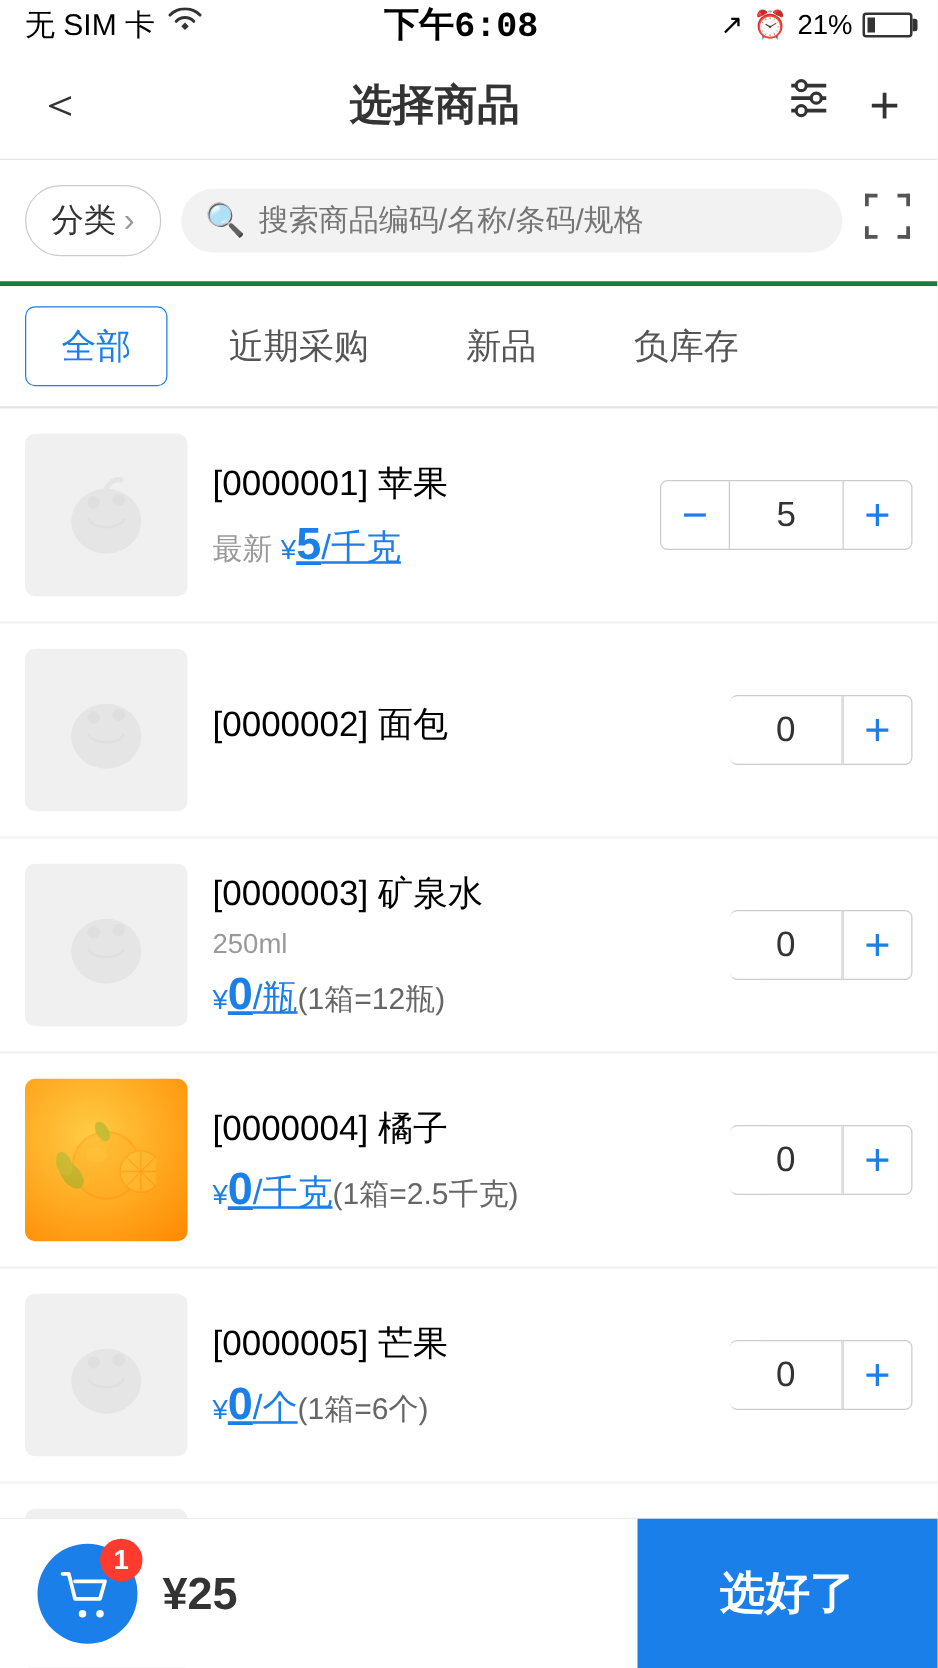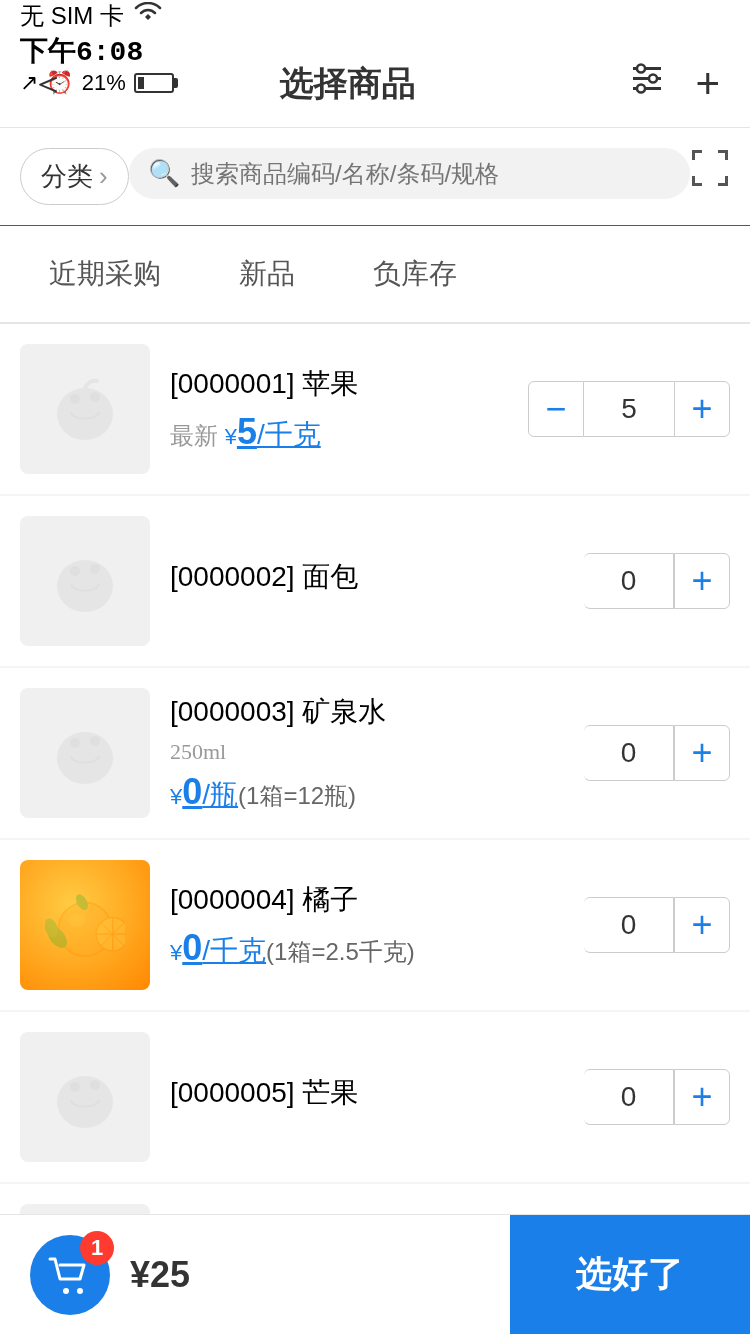--- a/index.html
+++ b/index.html
@@ -11,26 +11,25 @@
       min-height: 1334px;
       overflow-x: hidden;
       font-size: 28px;
     }
 
     
     .status-bar {
       background: #fff;
       height: 40px;
       display: flex;
-      align-items: flex-start;
+      align-items: center;
       justify-content: space-between;
-      padding: 0 20px;
+      padding: 12px 20px;
       font-size: 24px;
       font-weight: 500;
-      flex-direction: column;
     }
     .status-left { display: flex; align-items: center; gap: 10px; }
     .status-center { font-size: 28px; font-weight: 600; font-family: Liberation Mono, monospace; }
     .status-right { display: flex; align-items: center; gap: 8px; font-size: 22px; }
     .battery {
       display: inline-flex; align-items: center;
       border: 2px solid #333; border-radius: 3px;
       width: 40px; height: 20px; padding: 2px; position: relative;
     }
     .battery::after {
@@ -57,22 +56,23 @@
     }
     .nav-right { display: flex; align-items: center; gap: 30px; }
     .nav-icon { font-size: 36px; color: #333; cursor: pointer; }
     .back-icon { font-size: 36px; color: #333; cursor: pointer; }
 
     
     .filter-bar {
       background: #fff;
       padding: 20px 20px;
       display: flex;
-      align-items: flex-start;
-      border-bottom: 1px solid #15803d;
+      align-items: center;
+      gap: 16px;
+      border-bottom: 4px solid #15803d;
     }
     .category-btn {
       display: flex; align-items: center;
       border: 1px solid #ccc; border-radius: 30px;
       padding: 10px 20px;
       font-size: 26px;
       color: #333;
       background: #fff;
       white-space: nowrap;
       cursor: pointer;
@@ -132,21 +132,21 @@
       background: #f0f0f0;
       border-radius: 8px;
       display: flex;
       align-items: center;
       justify-content: center;
       overflow: hidden;
     }
     .product-thumb svg { width: 80px; height: 80px; opacity: 0.3; }
     .product-info { flex: 1; }
     .product-name { font-size: 28px; color: #000000; font-weight: 500; margin-bottom: 8px; }
-    .product-spec { font-size: 22px; color: #999; margin-bottom: 6px; font-family: Liberation Serif, serif; }
+    .product-spec { font-size: 22px; color: #999; margin-bottom: 6px; }
     .product-price { font-size: 24px; color: #666; }
     .price-label { color: #999; font-size: 24px; }
     .price-num { color: #1a7fe8; font-size: 36px; font-weight: 700; text-decoration: underline; }
     .price-unit { color: #1a7fe8; font-size: 28px; text-decoration: underline; }
     .price-extra { color: #666; font-size: 24px; }
 
     
     .qty-control {
       display: flex; align-items: center; gap: 0;
       flex-shrink: 0;
@@ -305,20 +305,23 @@
       <rect x="35" y="2" width="3" height="10" fill="#555"></rect>
       <rect x="2" y="35" width="10" height="3" fill="#555"></rect>
       <rect x="2" y="28" width="3" height="10" fill="#555"></rect>
       <rect x="28" y="35" width="10" height="3" fill="#555"></rect>
       <rect x="35" y="28" width="3" height="10" fill="#555"></rect>
     </svg>
   </span>
 </div>
 
 <div class="tab-bar">
+  <div class="tab-item active">
+    <span>全部</span>
+  </div>
   <div class="tab-item">
     <span>近期采购</span>
   </div>
   <div class="tab-item">
     <span>新品</span>
   </div>
   <div class="tab-item">
     <span>负库存</span>
   </div>
 </div>
@@ -444,20 +447,23 @@
             <circle cx="30" cy="30" r="5" fill="#bbb"></circle>
             <circle cx="50" cy="28" r="5" fill="#bbb"></circle>
             <path d="M26 43 C28 52 52 52 54 43" fill="none" stroke="#bbb" stroke-width="2"></path>
           </svg>
       </div>
     </div>
     <div class="product-info">
       <div class="product-name">
         <span>[0000005]</span> <span>芒果</span>
       </div>
+      <div class="product-price">
+        <span style="color:#1a7fe8;font-size:22px;">¥</span><span class="price-num">0</span><span class="price-unit">/个</span><span class="price-extra">(1箱=6个)</span>
+      </div>
     </div>
     <div class="qty-control">
       <input class="qty-input" value="0" readonly="" style="border-radius: 6px 0px 0px 6px; border-right: 1.5px solid rgb(204, 204, 204);">
       <button class="qty-btn plus">+</button>
     </div>
   </div>
 
   <div class="product-item">
     <div class="product-thumb">
       <div class="placeholder-logo">

